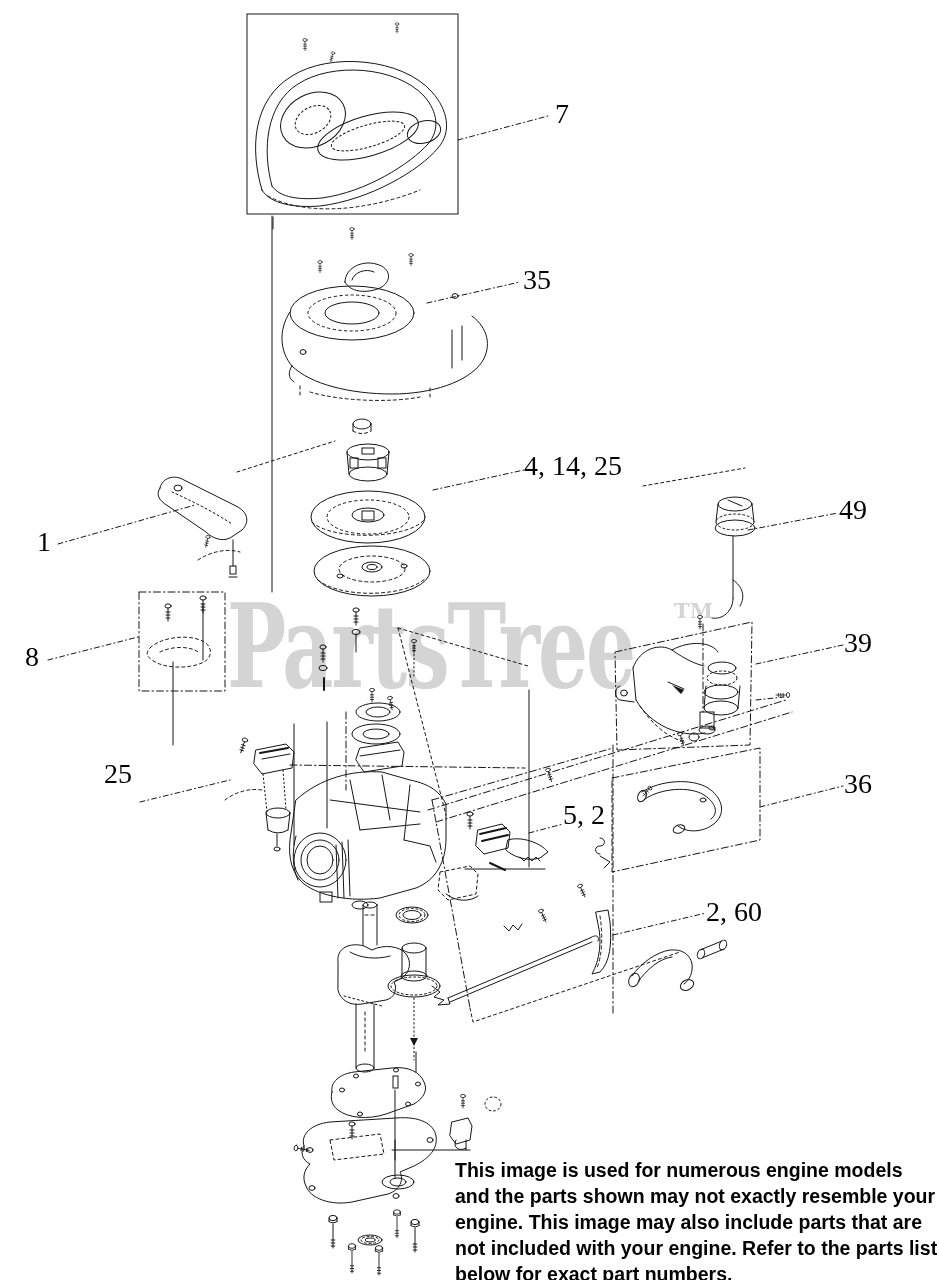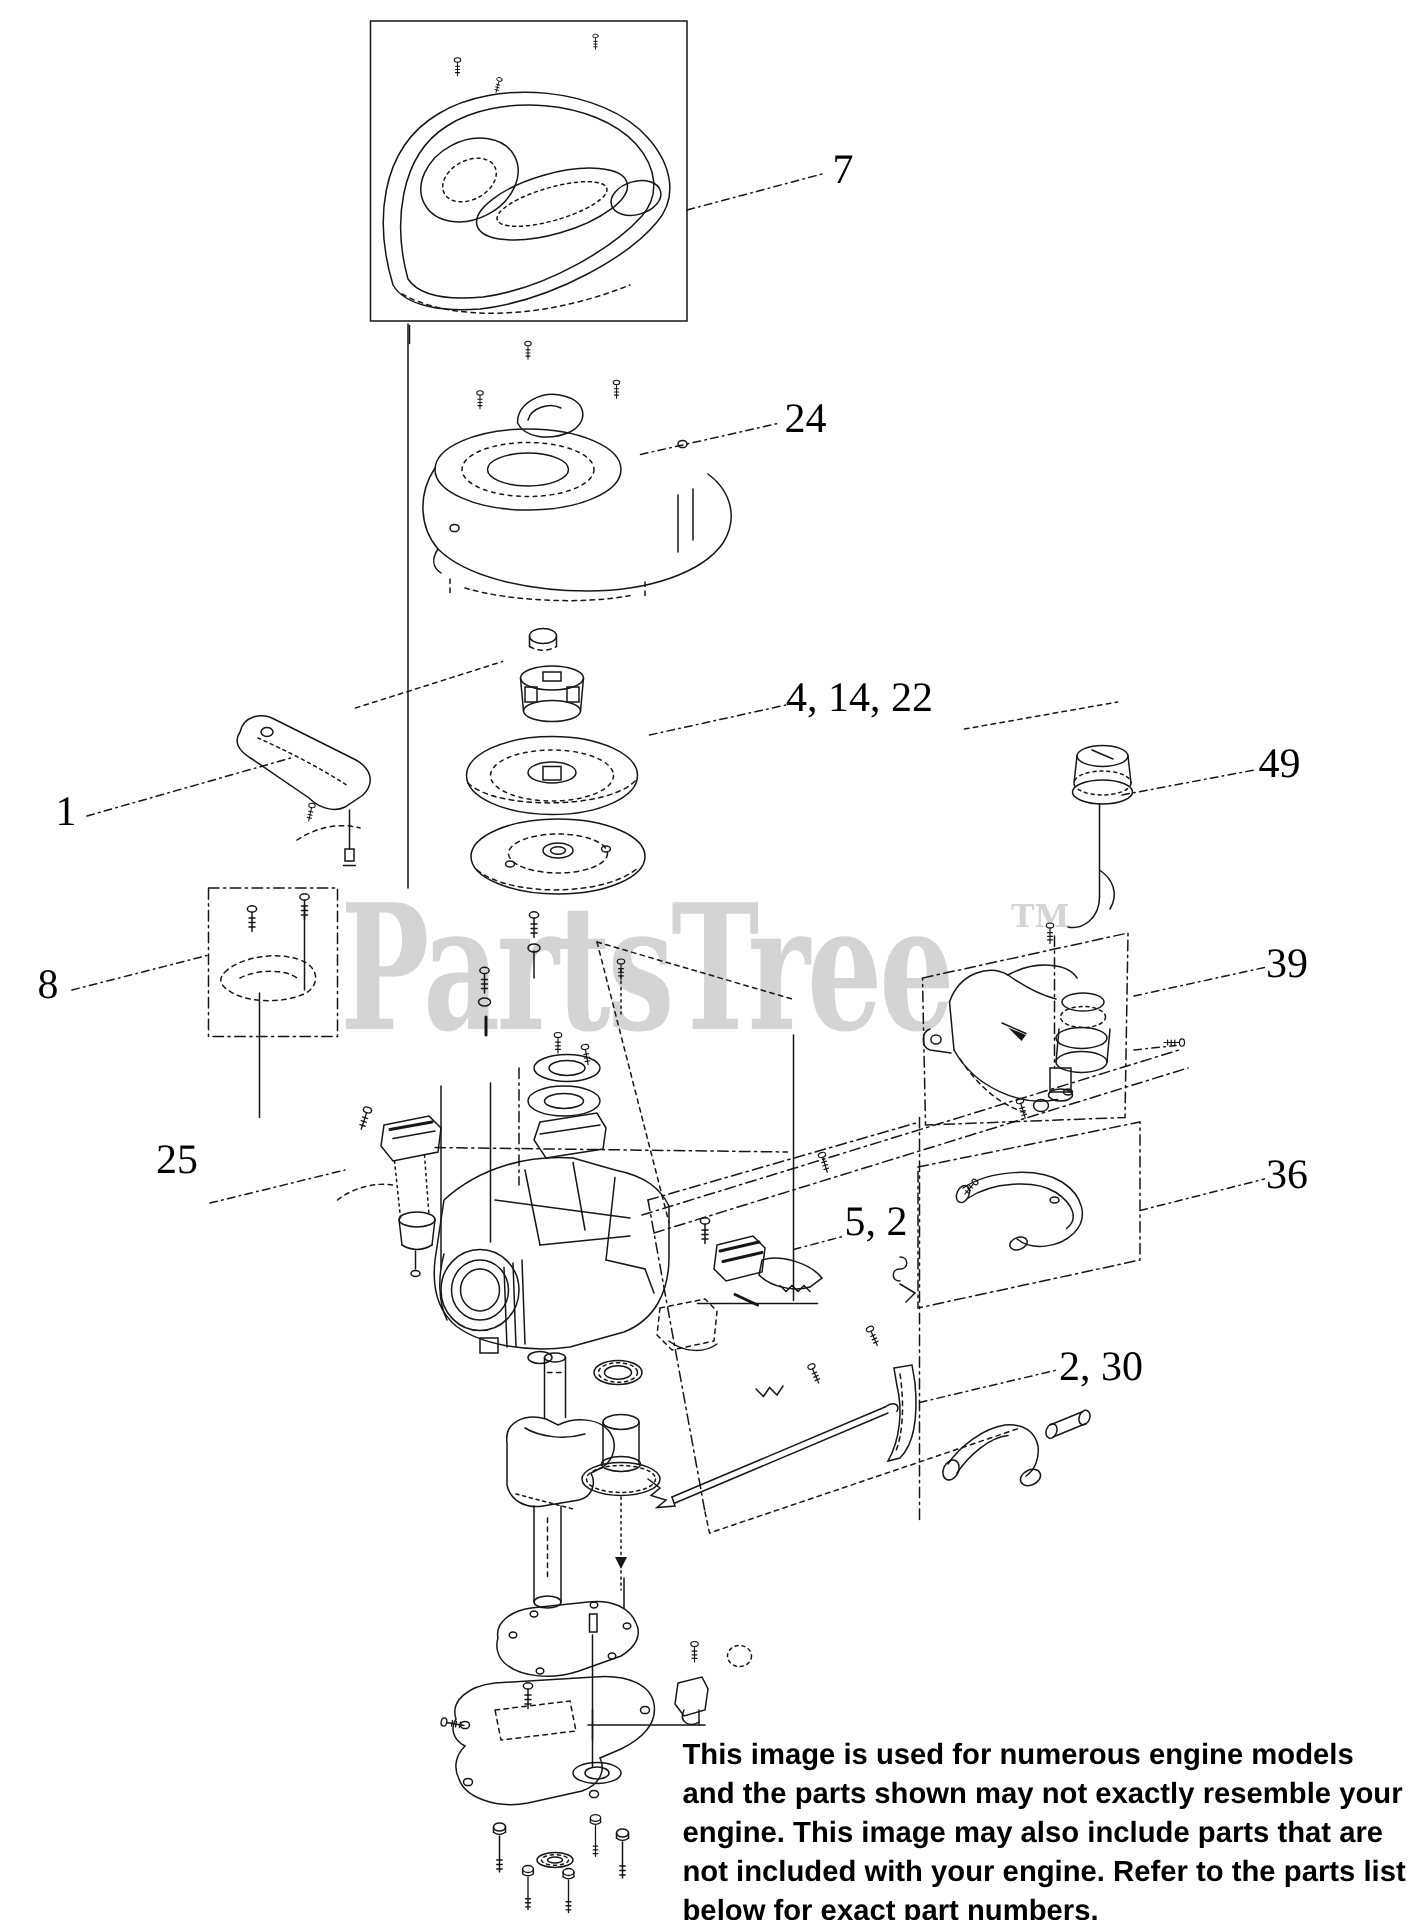--- a/index.html
+++ b/index.html
@@ -370,29 +370,29 @@
       <line x1="756" y1="664" x2="843" y2="645" class="ldr"></line>
       <line x1="756" y1="700" x2="784" y2="697" class="ldr"></line>
       <line x1="140" y1="802" x2="230" y2="780" class="ldr"></line>
       <line x1="529" y1="833" x2="563" y2="824" class="ldr"></line>
       <line x1="760" y1="807" x2="843" y2="786" class="ldr"></line>
       <line x1="613" y1="935" x2="706" y2="913" class="ldr"></line>
     </g>
   </svg>
 
   <div class="callout" style="left:555px;top:100px">7</div>
-  <div class="callout" style="left:523px;top:266px">24</div>
+  <div class="callout" style="left:523px;top:266px">35</div>
   <div class="callout" style="left:37px;top:528px">1</div>
-  <div class="callout" style="left:524px;top:452px">4, 14, 22</div>
+  <div class="callout" style="left:524px;top:452px">4, 14, 25</div>
   <div class="callout" style="left:839px;top:496px">49</div>
   <div class="callout" style="left:25px;top:643px">8</div>
   <div class="callout" style="left:844px;top:629px">39</div>
   <div class="callout" style="left:104px;top:760px">25</div>
   <div class="callout" style="left:563px;top:801px">5, 2</div>
   <div class="callout" style="left:844px;top:770px">36</div>
-  <div class="callout" style="left:706px;top:898px">2, 30</div>
+  <div class="callout" style="left:706px;top:898px">2, 60</div>
 
   <div id="disclaimer">This image is used for numerous engine models
 and the parts shown may not exactly resemble your
 engine. This image may also include parts that are
 not included with your engine. Refer to the parts list
 below for exact part numbers.</div>
 </div>
 
 </body></html>

